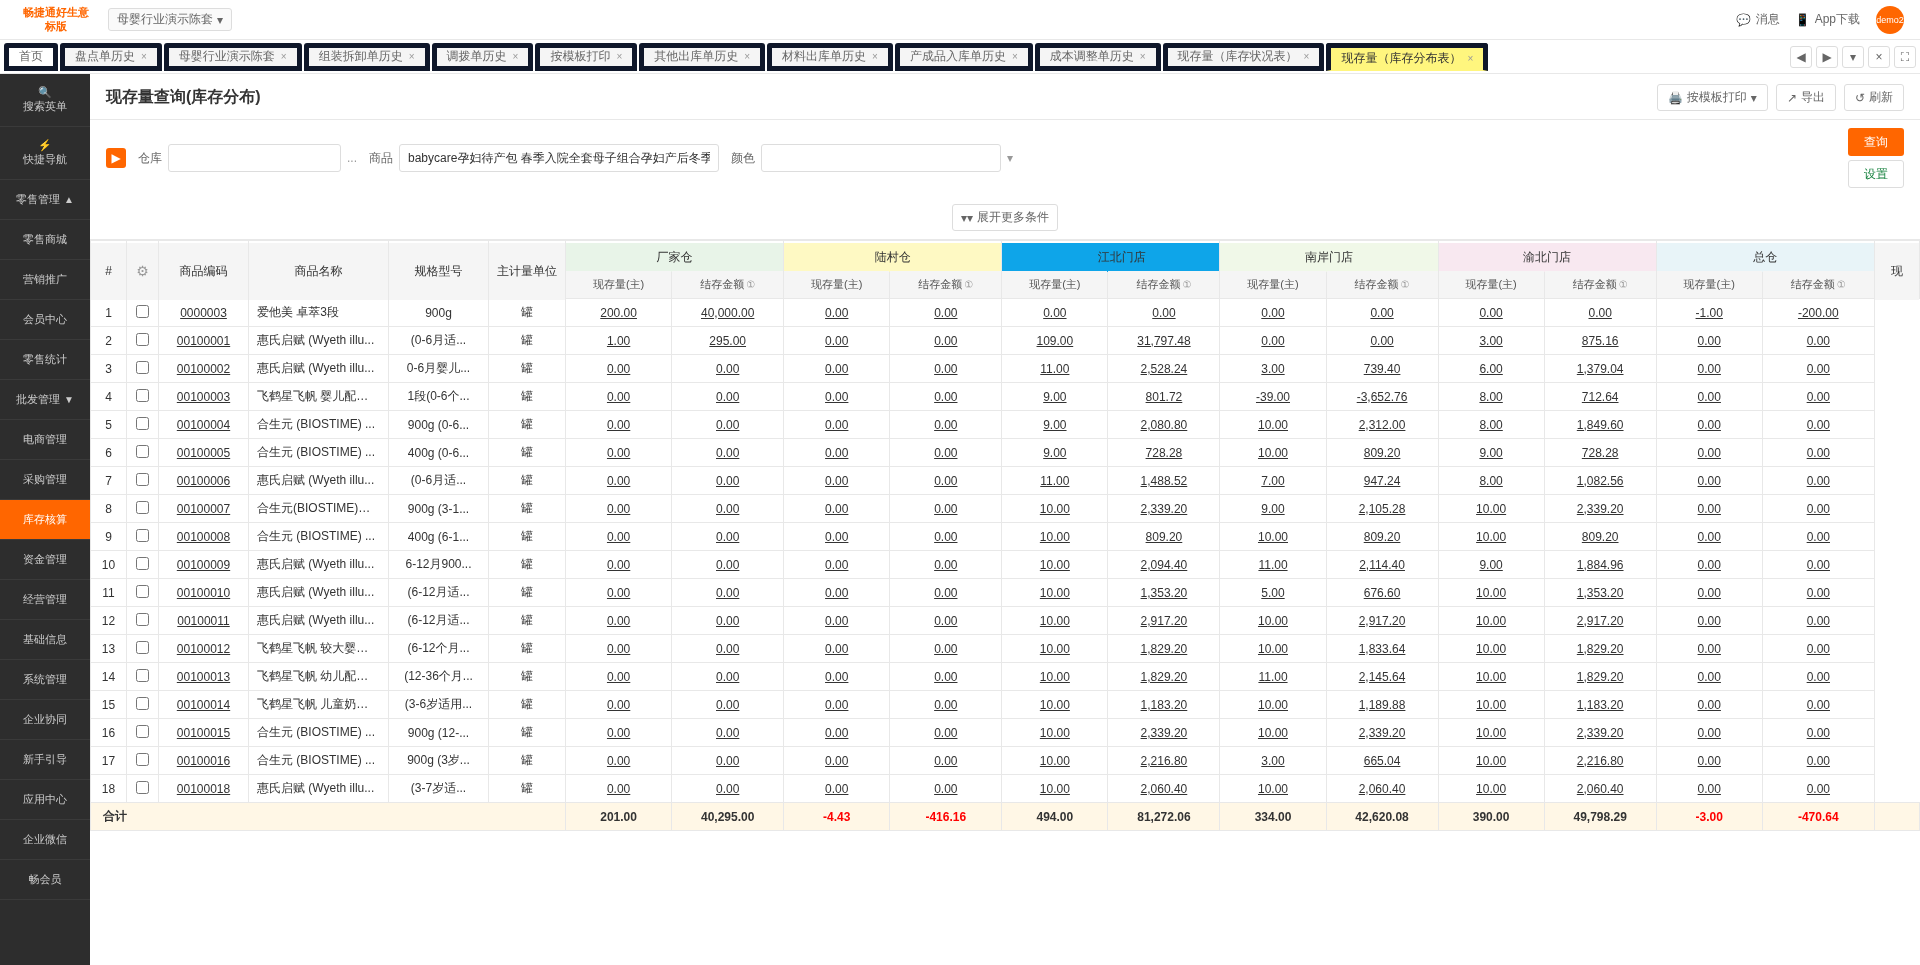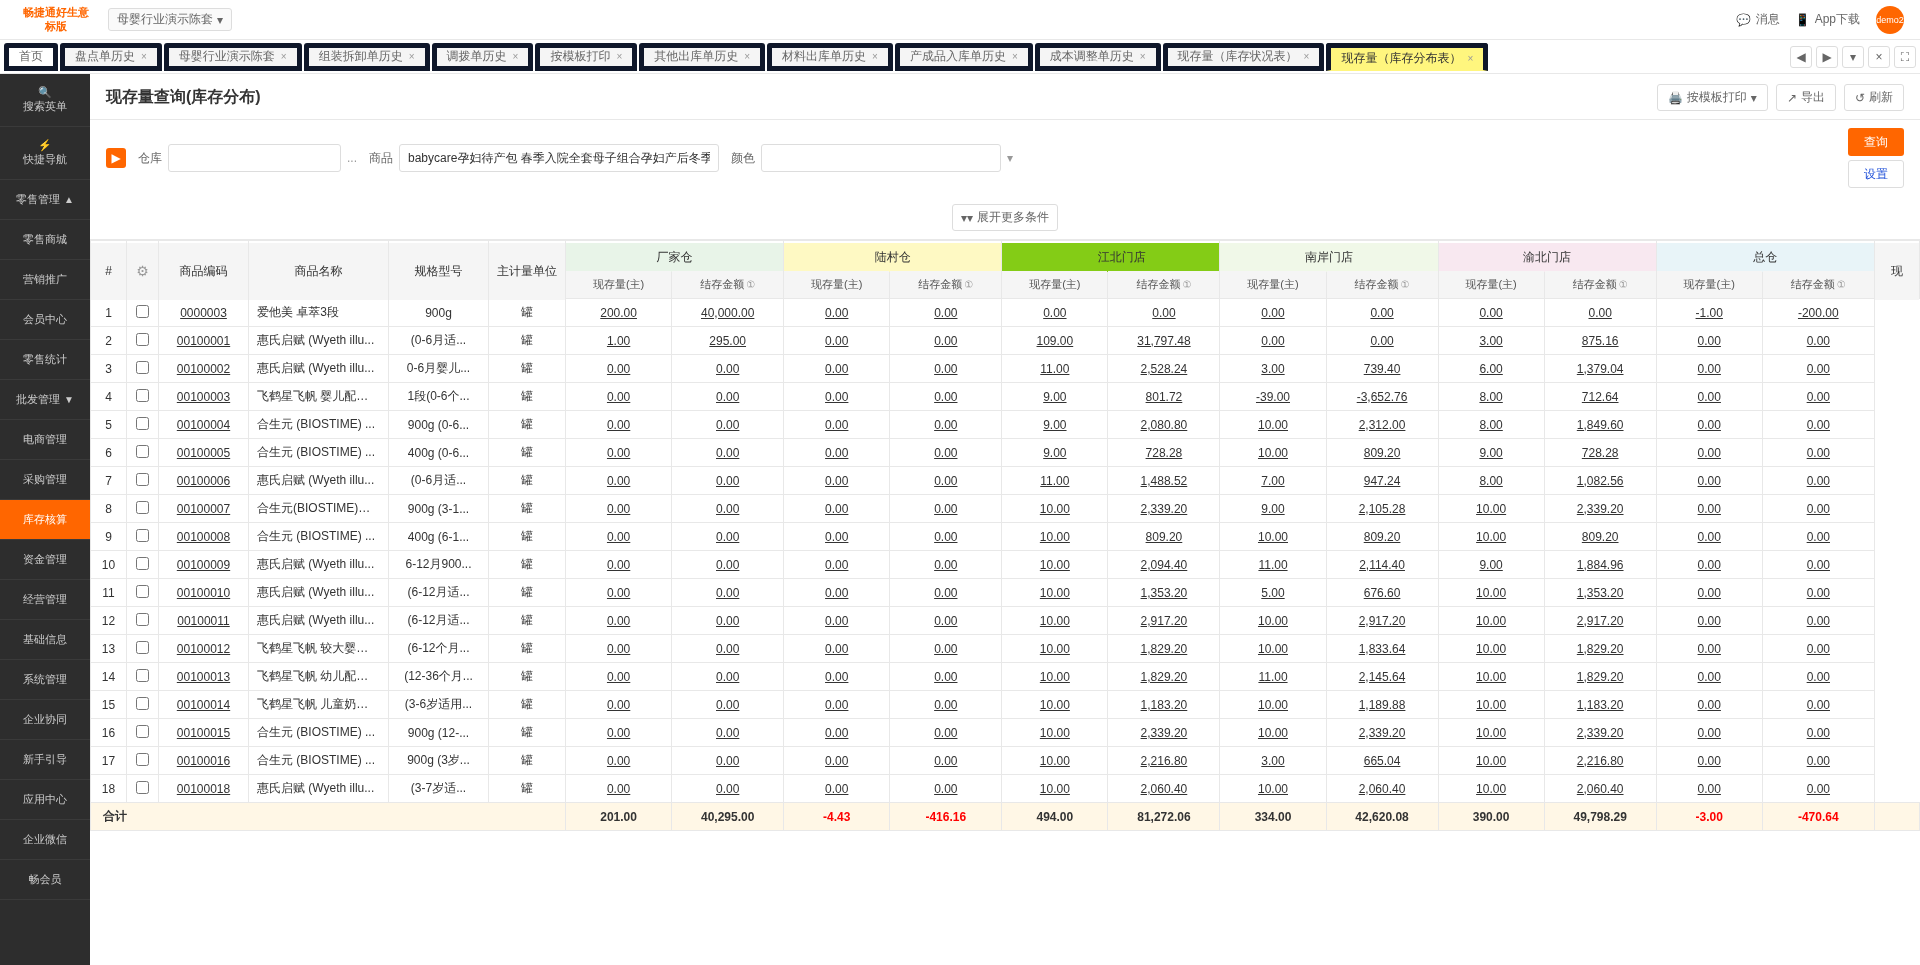--- a/index.html
+++ b/index.html
@@ -46,21 +46,21 @@
 
     
     .filter-bar { background: #fff; padding: 8px 16px; border-bottom: 1px solid #e8e8e8; display: flex; align-items: center; gap: 12px; flex-wrap: wrap; }
     .filter-item { display: flex; align-items: center; gap: 6px; }
     .filter-label { color: #666; font-size: 12px; white-space: nowrap; }
     .filter-input { border: 1px solid #ddd; border-radius: 3px; padding: 4px 8px; font-size: 12px; height: 28px; min-width: 80px; }
     .filter-input-wide { min-width: 320px; }
     .filter-input-color { min-width: 240px; }
     .filter-dots { color: #999; cursor: pointer; }
     .search-btn { background: #ff6600; color: #fff; border: none; border-radius: 3px; padding: 4px 16px; cursor: pointer; font-size: 12px; height: 28px; }
-    .setting-btn { background: #fff; color: #1d4ed8; border: 1px solid #ddd; border-radius: 3px; padding: 4px 12px; cursor: pointer; font-size: 12px; height: 28px; }
+    .setting-btn { background: #fff; color: #15803d; border: 1px solid #ddd; border-radius: 3px; padding: 4px 12px; cursor: pointer; font-size: 12px; height: 28px; }
     .expand-btn { display: flex; align-items: center; gap: 4px; color: #666; cursor: pointer; font-size: 12px; padding: 4px 8px; border: 1px solid #ddd; border-radius: 3px; background: #fff; }
     .orange-arrow { width: 20px; height: 20px; background: #ff6600; color: #fff; border-radius: 3px; display: flex; align-items: center; justify-content: center; cursor: pointer; font-size: 12px; }
 
     
     .table-container { flex: 1; overflow: auto; background: #fff; margin: 0; }
     table { width: 100%; border-collapse: collapse; font-size: 12px; }
     th { background: #f5f5f5; border: 1px solid #e8e8e8; padding: 6px 8px; text-align: center; font-weight: 500; color: #333; white-space: nowrap; position: sticky; top: 2px; z-index: 2; }
     td { border: 1px solid #e8e8e8; padding: 5px 8px; text-align: center; white-space: nowrap; color: #333; }
     .col-sub { font-size: 11px; color: #555; }
     .negative { color: #f00; }
@@ -298,21 +298,21 @@
         <thead>
           <tr>
             <th rowspan="2" class="col-index">#</th>
             <th rowspan="2" class="col-gear"><span class="gear-icon">⚙</span></th>
             <th rowspan="2" class="col-code">商品编码</th>
             <th rowspan="2" class="col-name">商品名称</th>
             <th rowspan="2" class="col-spec">规格型号</th>
             <th rowspan="2" class="col-unit">主计量单位</th>
             <th colspan="2" class="group-header" style="background:#e8f4e8;">厂家仓</th>
             <th colspan="2" class="group-header" style="background:#fef9c3;">陆村仓</th>
-            <th colspan="2" class="group-header" style="background:#84cc16;padding-left:30px;">江北门店</th>
+            <th colspan="2" class="group-header" style="background:#0ea5e9;padding-left:30px;">江北门店</th>
             <th colspan="2" class="group-header" style="background:#f0f8e8;">南岸门店</th>
             <th colspan="2" class="group-header" style="background:#f8e8f0;">渝北门店</th>
             <th colspan="2" class="group-header" style="background:#e8f4f8;">总仓</th>
             <th rowspan="2">现</th>
           </tr>
           <tr>
             <th class="col-sub">现存量(主)</th>
             <th class="col-sub">结存金额<span class="info-icon">①</span></th>
             <th class="col-sub">现存量(主)</th>
             <th class="col-sub">结存金额<span class="info-icon">①</span></th>

